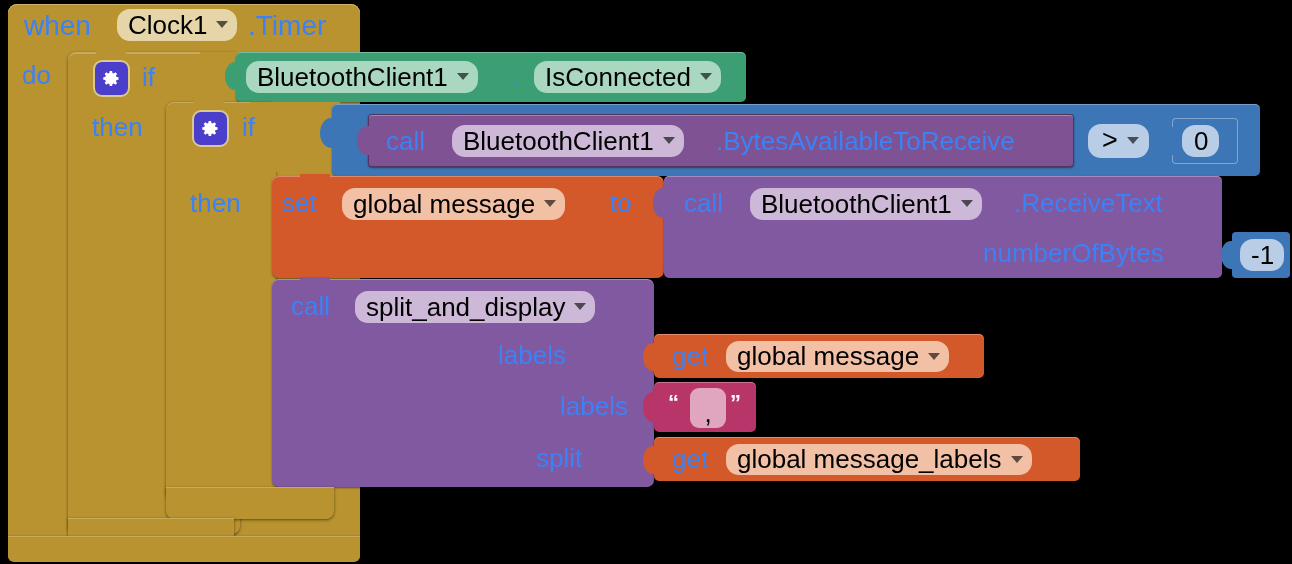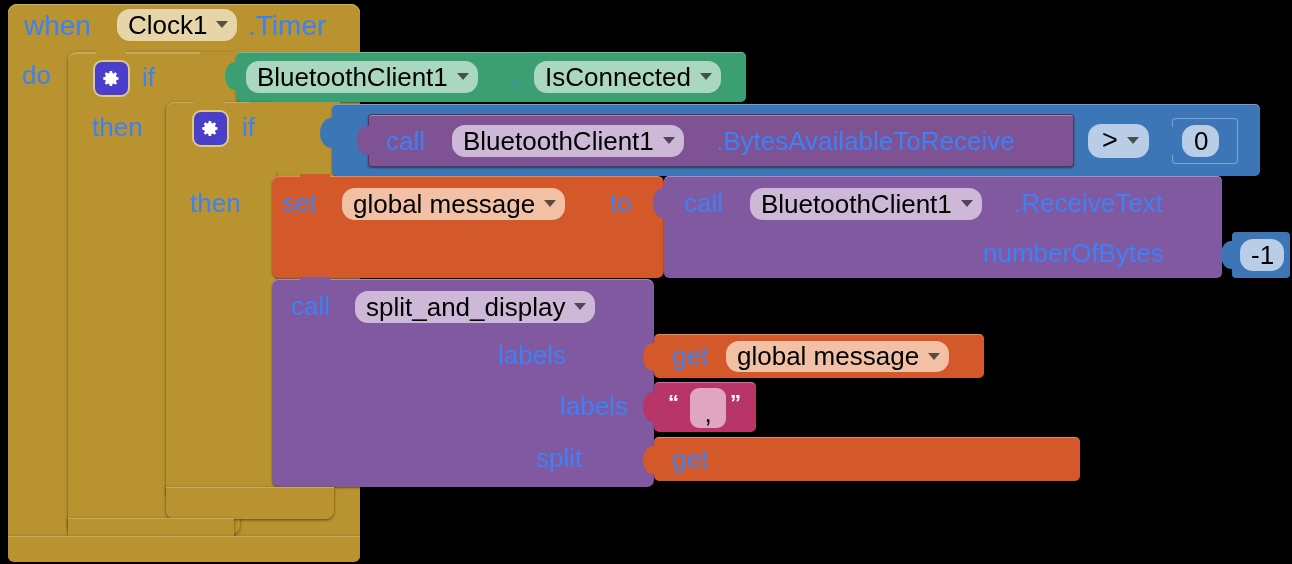--- a/index.html
+++ b/index.html
@@ -229,20 +229,24 @@
     <span style="font-size:26px;line-height:1;padding-bottom:2px;">,</span>
   </div>
   <span class="q" style="left:730px;top:392px;">”</span>
 
   <span class="lbl" style="left:536px;top:445px;">split</span>
   <div class="blk c-purple" style="left:636px;top:443px;width:18px;height:32px;border-radius:9px 0 0 9px;"></div>
 
   <div class="blk c-orange hl" style="left:654px;top:437px;width:426px;height:44px;border-radius:5px;"></div>
   <div class="blk c-orange" style="left:643px;top:446px;width:14px;height:28px;border-radius:10px 0 0 10px/14px 0 0 14px;"></div>
   <span class="lbl" style="left:672px;top:446px;">get</span>
+  <div class="field f-orange" style="left:726px;top:444px;height:31px;">
+    <span>global message_labels</span>
+    <span class="caret"></span>
+  </div>
 
   <div class="blk c-gold hl2" style="left:166px;top:487px;width:168px;height:32px;border-radius:0 0 8px 8px;"></div>
   <div class="blk c-gold" style="left:194px;top:517px;width:30px;height:10px;border-radius:0 0 7px 7px;"></div>
 
   <div class="blk c-gold hl2" style="left:68px;top:518px;width:166px;height:32px;border-radius:0 0 8px 8px;"></div>
   <div class="blk c-gold" style="left:96px;top:548px;width:30px;height:10px;border-radius:0 0 7px 7px;"></div>
 
   <div class="blk c-gold hl2" style="left:8px;top:536px;width:352px;height:26px;border-radius:0 0 6px 6px;"></div>
 
 </div>

